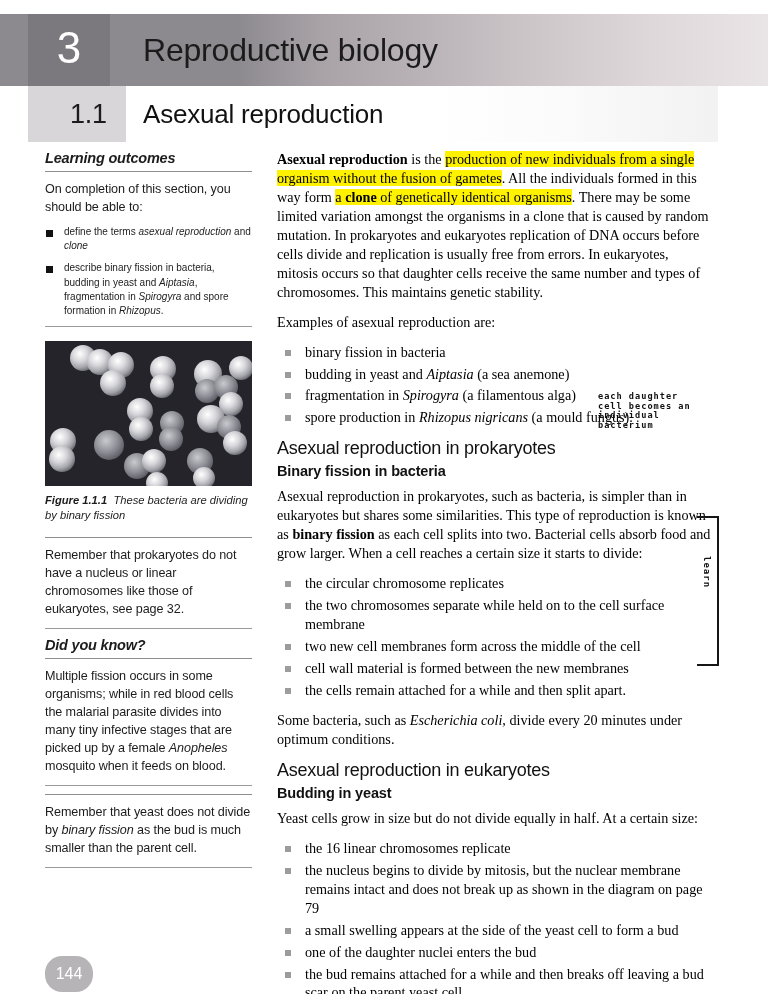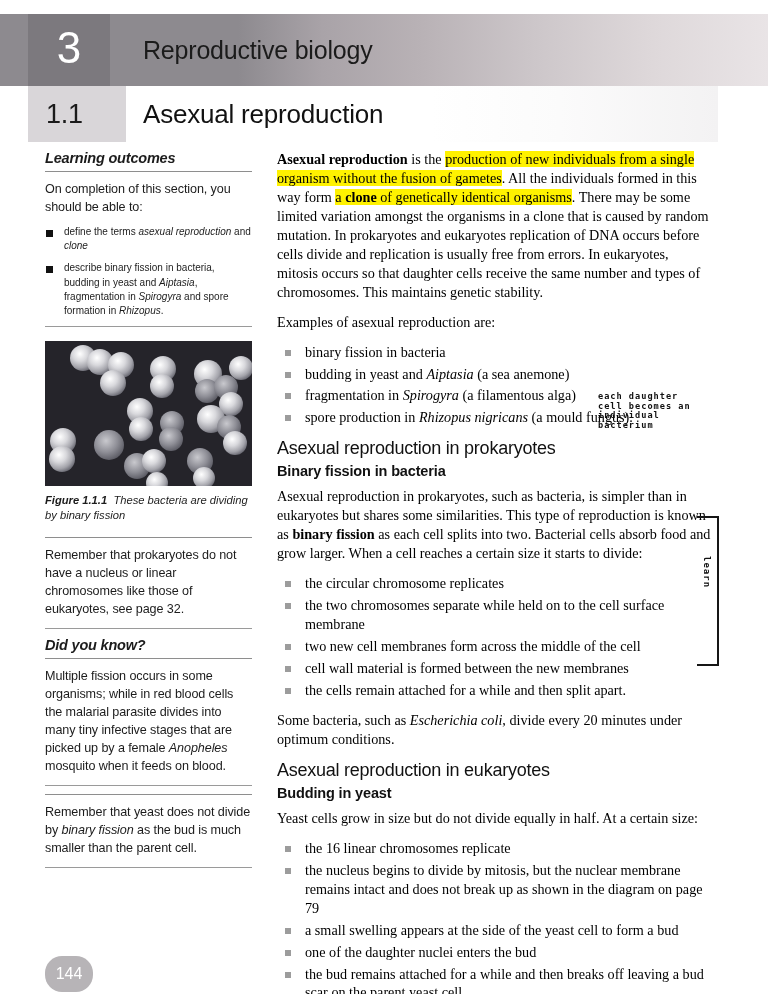--- a/index.html
+++ b/index.html
@@ -45,39 +45,40 @@
     line-height: 1;
     margin-top: -4px;
   }
   .chapter-title {
     position: absolute;
     left: 143px; top: 14px;
     height: 72px;
     display: flex;
     align-items: center;
     font-family: "Liberation Sans", sans-serif;
-    font-size: 25px;
+    font-size: 32px;
     color: #1b1b1b;
     letter-spacing: -0.2px;
   }
 
   .section-band {
     position: absolute;
     left: 0; top: 86px;
     width: 718px; height: 56px;
     background: linear-gradient(90deg,
         #ffffff 0%, #ffffff 60%, #fbfbfb 78%, #f3f2f3 100%);
   }
   .section-num-box {
     position: absolute;
     left: 28px; top: 86px;
     width: 98px; height: 56px;
     background: #d9d6d9;
     display: flex;
     align-items: center;
+    padding-left: 24px;
   }
   .section-num {
     font-family: "Liberation Sans", sans-serif;
     font-size: 27px;
     color: #1b1b1b;
     padding-left: 18px;
     letter-spacing: -0.3px;
   }
   .section-title {
     position: absolute;

